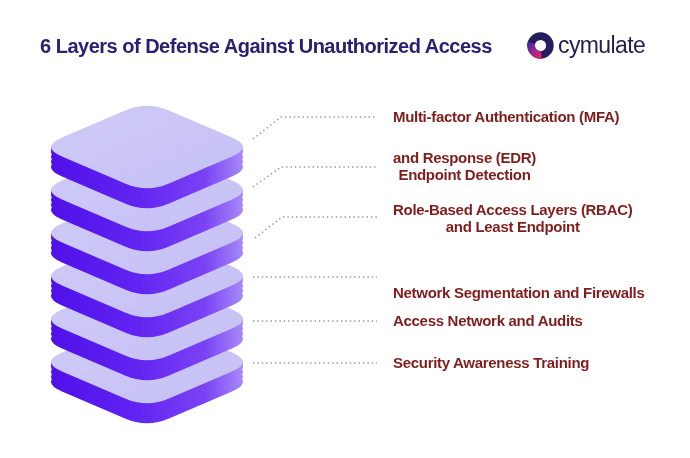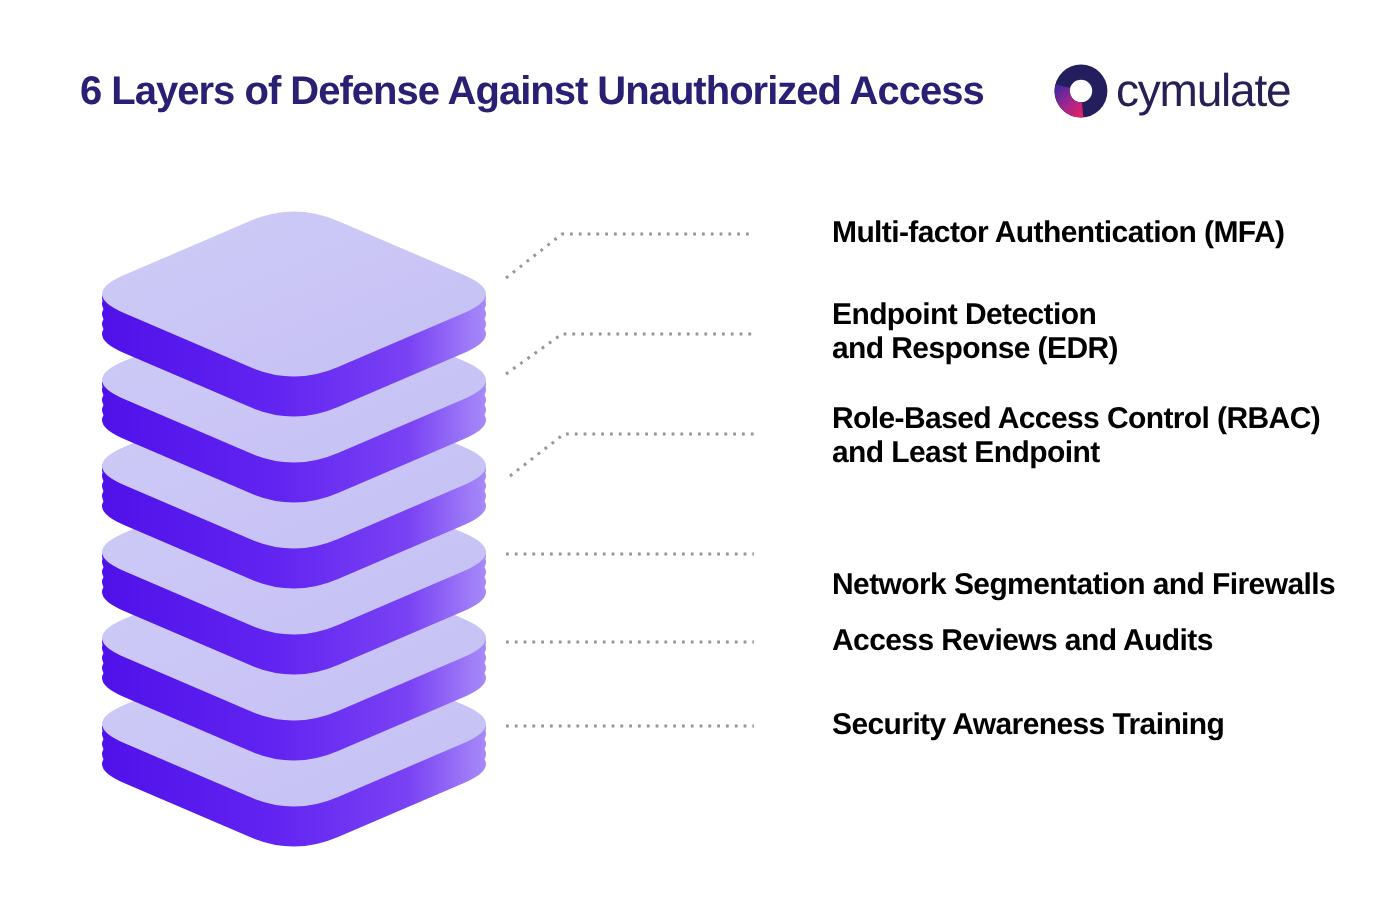--- a/index.html
+++ b/index.html
@@ -40,27 +40,28 @@
   .slab-side{fill:url(#sideGrad);}
   .slab-top{fill:url(#topGrad);}
   .connector{
     fill:none;
     stroke:#96969c;
     stroke-width:1.5;
     stroke-dasharray:1.4 3;
   }
   .layer-label{
     position:absolute;
-    left:416px;
+    left:393px;
     font-size:15px;
     font-weight:700;
     letter-spacing:-0.3px;
     line-height:16.5px;
-    color:#000000;
+    color:#7f1d1d;
     white-space:nowrap;
+    text-align:center;
   }
   .layer-label span{display:block;}
 </style>
 </head>
 <body>
 
 <div class="page">
 
   <svg class="canvas" width="690" height="458" viewBox="0 0 690 458">
     <defs>
@@ -119,33 +120,33 @@
       <path d="M 0.82 9.36 A 9.4 9.4 0 0 1 -9.08 -2.43" fill="none" stroke="url(#magGrad)" stroke-width="7.6"></path>
     </svg>
     <span class="logo-text">cymulate</span>
   </div>
 
   <div class="layer-label" style="top:109px;">
     <span>Multi-factor Authentication (MFA)</span>
     <span></span>
   </div>
   <div class="layer-label" style="top:150px;">
+    <span>and Response (EDR)</span>
     <span>Endpoint Detection</span>
-    <span>and Response (EDR)</span>
   </div>
   <div class="layer-label" style="top:202px;">
-    <span>Role-Based Access Control (RBAC)</span>
+    <span>Role-Based Access Layers (RBAC)</span>
     <span>and Least Endpoint</span>
   </div>
   <div class="layer-label" style="top:269px;margin-top:16px;">
     <span>Network Segmentation and Firewalls</span>
     <span></span>
   </div>
   <div class="layer-label" style="top:313px;">
-    <span>Access Reviews and Audits</span>
+    <span>Access Network and Audits</span>
     <span></span>
   </div>
   <div class="layer-label" style="top:355px;">
     <span>Security Awareness Training</span>
     <span></span>
   </div>
 
 </div>
 
 </body></html>

